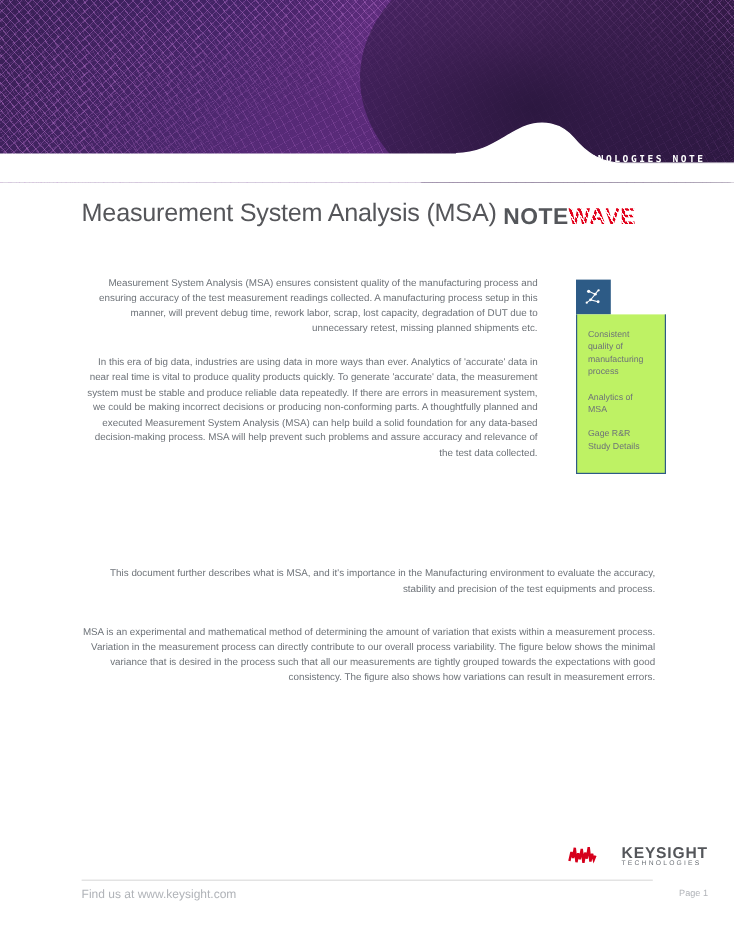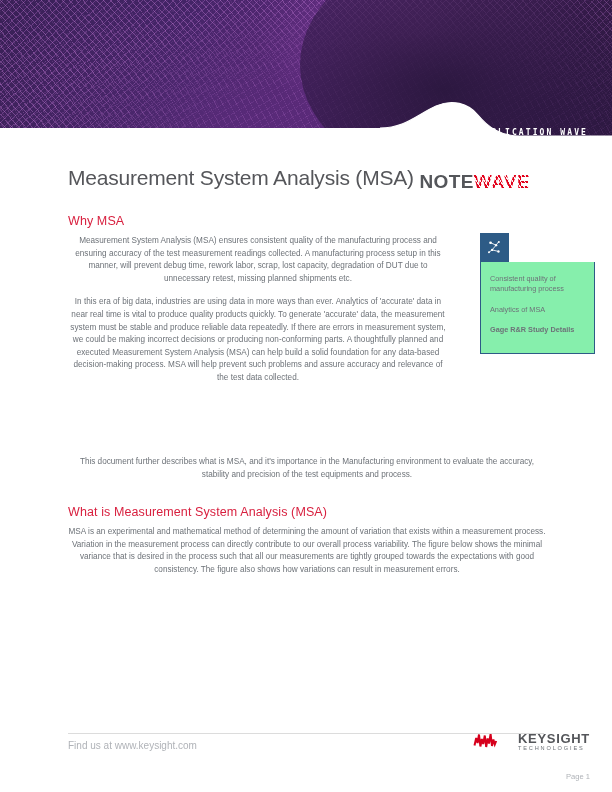--- a/index.html
+++ b/index.html
@@ -71,104 +71,102 @@
   }
 
   
   .body-col { position:absolute; left:68px; top:214px; width:380px; }
   .body-col-wide { position:absolute; left:68px; top:456px; width:478px; }
 
   h2.sec {
     color:#d81f3e; font-size:12.5px; font-weight:400; margin-bottom:7px; letter-spacing:0.1px;
   }
   p.body {
-    color:#6d7278; font-size:8.2px; line-height:12.6px; margin-bottom:11px; text-align:center;
+    color:#6d7278; font-size:8.2px; line-height:12.6px; margin-bottom:11px; text-align:right;margin-top:16px;
   }
   p.body:last-child { margin-bottom:0; }
 
   .sec2 { position:absolute; left:68px; top:505px; width:478px; }
 
   
   .callout { position:absolute; left:480px; top:233px; width:98px; }
   .callout-icon {
     width:29px; height:29px; background:#2d5b86;
     display:flex; align-items:center; justify-content:center;
   }
   .callout-box {
-    width:115px; border:1px solid #2d5b86; border-top:none;
-    background:#86efac; padding:12px 9px 13px 9px;
+    width:75px; border:1px solid #2d5b86; border-top:none;
+    background:#bef264; padding:12px 9px 13px 9px;
     margin-top:0;
   }
   .callout-item {
     color:#6d7278; font-size:7.3px; line-height:10.4px; margin-bottom:10px;
   }
-  .callout-item:last-child { margin-bottom:4px;font-weight:bold; }
+  .callout-item:last-child { margin-bottom:4px; }
 
   
   .keysight-logo {
-    position:absolute; right:22px; top:732px;
+    position:absolute; right:22px; top:704px;
     display:flex; align-items:flex-start; gap:20px;
   }
   .ks-text { line-height:1; }
   .ks-name {
     font-size:13px; font-weight:bold; color:#54565a; letter-spacing:0.7px;
     font-family:"Liberation Sans", sans-serif;
   }
   .ks-sub {
     font-size:5.6px; color:#6d7278; letter-spacing:1.85px; margin-top:1px;
     font-family:"Liberation Sans", sans-serif;
   }
   .footer-rule {
     position:absolute; left:68px; top:733px; width:476px; height:1px; background:#dcdcdc;
   }
   .footer-left {
     position:absolute; left:68px; top:740px; font-size:10px; color:#b0b3b8;
   }
   .footer-right {
-    position:absolute; right:22px; top:772px; font-size:7.6px; color:#b0b3b8;padding-left:44px;
+    position:absolute; right:22px; top:740px; font-size:7.6px; color:#b0b3b8;padding-left:44px;
   }
 </style>
 </head>
 <body>
 
 <div class="page">
 
   <div class="banner">
     <div class="banner-base"></div>
     <div class="banner-mesh"></div>
     <div class="banner-mesh2"></div>
     <div class="banner-dark-swoop"></div>
 
     <svg class="swoosh" viewBox="0 0 612 60" preserveAspectRatio="none">
       <path d="M0,36 L380,36 C405,36 418,22 436,14 C452,7 468,11 478,23 C488,35 500,44 520,44 L612,44 L612,60 L0,60 Z" fill="#ffffff"></path>
       <path d="M380,36 C405,36 418,22 436,14 C452,7 468,11 478,23 C488,35 500,44 520,44 L612,44" fill="none" stroke="#ffffff" stroke-width="1.1"></path>
     </svg>
 
-    <div class="app-note-label">APPLICATION WAVE</div>
+    <div class="app-note-label">TECHNOLOGIES NOTE</div>
   </div>
 
   <div class="title-row">
     <div class="doc-title">Measurement System Analysis (MSA)</div>
     <div class="pathwave-logo">
       <span class="pw-path">NOTE</span><span class="pw-wave"><span>WAVE</span><span class="pw-wave-mask"></span></span>
     </div>
   </div>
 
   <div class="body-col">
-    <h2 class="sec">Why MSA</h2>
     <p class="body">Measurement System Analysis (MSA) ensures consistent quality of the manufacturing process and ensuring accuracy of the test measurement readings collected. A manufacturing process setup in this manner, will prevent debug time, rework labor, scrap, lost capacity, degradation of DUT due to unnecessary retest, missing planned shipments etc.</p>
     <p class="body">In this era of big data, industries are using data in more ways than ever. Analytics of 'accurate' data in near real time is vital to produce quality products quickly. To generate 'accurate' data, the measurement system must be stable and produce reliable data repeatedly. If there are errors in measurement system, we could be making incorrect decisions or producing non-conforming parts. A thoughtfully planned and executed Measurement System Analysis (MSA) can help build a solid foundation for any data-based decision-making process. MSA will help prevent such problems and assure accuracy and relevance of the test data collected.</p>
   </div>
 
   <div class="body-col-wide">
     <p class="body">This document further describes what is MSA, and it's importance in the Manufacturing environment to evaluate the accuracy, stability and precision of the test equipments and process.</p>
   </div>
 
   <div class="sec2">
-    <h2 class="sec">What is Measurement System Analysis (MSA)</h2>
     <p class="body">MSA is an experimental and mathematical method of determining the amount of variation that exists within a measurement process. Variation in the measurement process can directly contribute to our overall process variability. The figure below shows the minimal variance that is desired in the process such that all our measurements are tightly grouped towards the expectations with good consistency. The figure also shows how variations can result in measurement errors.</p>
   </div>
 
   <div class="callout">
     <div class="callout-icon">
       <svg width="19" height="19" viewBox="0 0 24 24">
         <g stroke="#ffffff" stroke-width="1.1" fill="none" opacity="0.95">
           <path d="M7 6 L14 9 L9 15 L17 17"></path>
           <path d="M14 9 L17 5"></path>
           <path d="M9 15 L5 18"></path>

